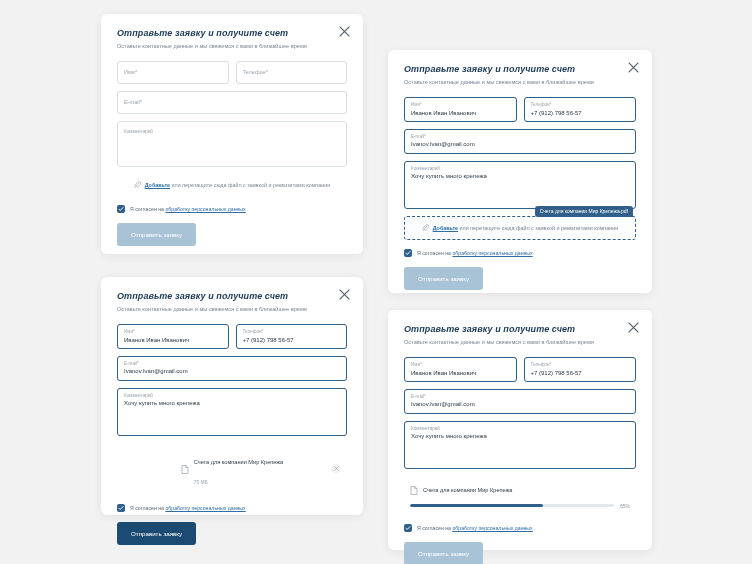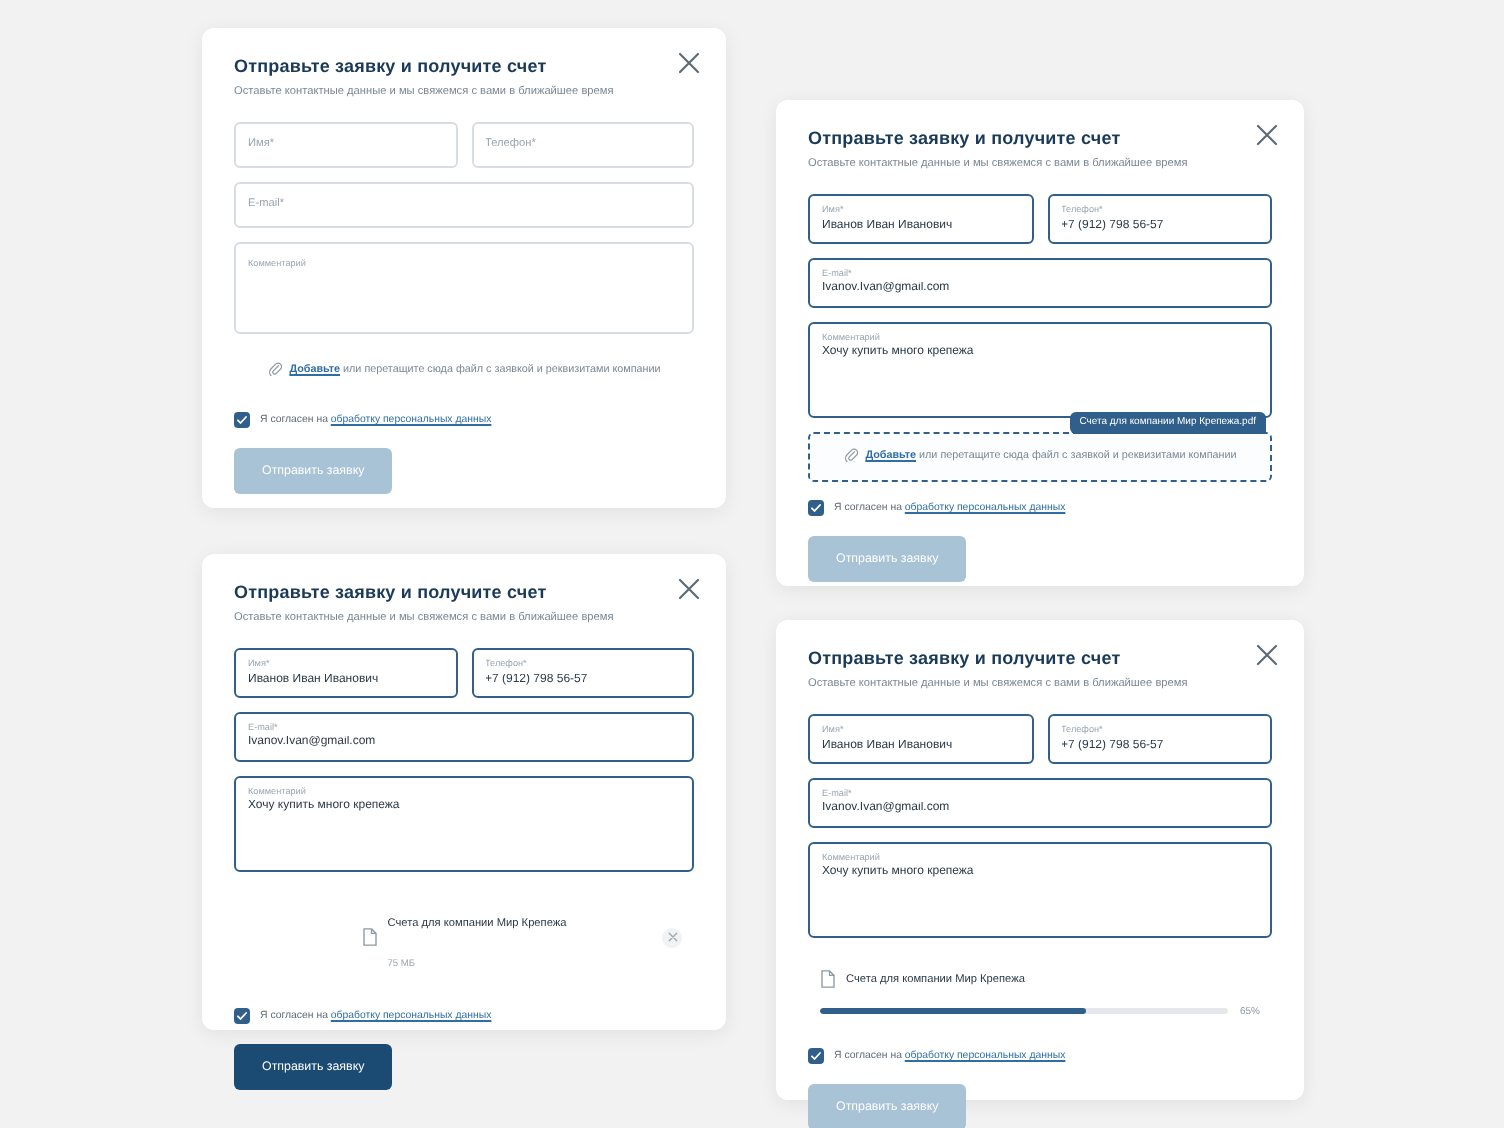--- a/index.html
+++ b/index.html
@@ -37,20 +37,21 @@
     position: relative;
     height: 100%;
     box-sizing: border-box;
   }
   .card-title {
     font-size: 9px;
     font-weight: bold;
     color: #1b3a57;
     letter-spacing: 0.1px;
     margin: 0 0 5px 0;
+    font-style: italic;
   }
   .card-sub {
     font-size: 5.6px;
     color: #7a8894;
     margin: 0 0 11px 0;
     line-height: 1.3;
   }
   .close-btn {
     position: absolute;
     top: 12px;

